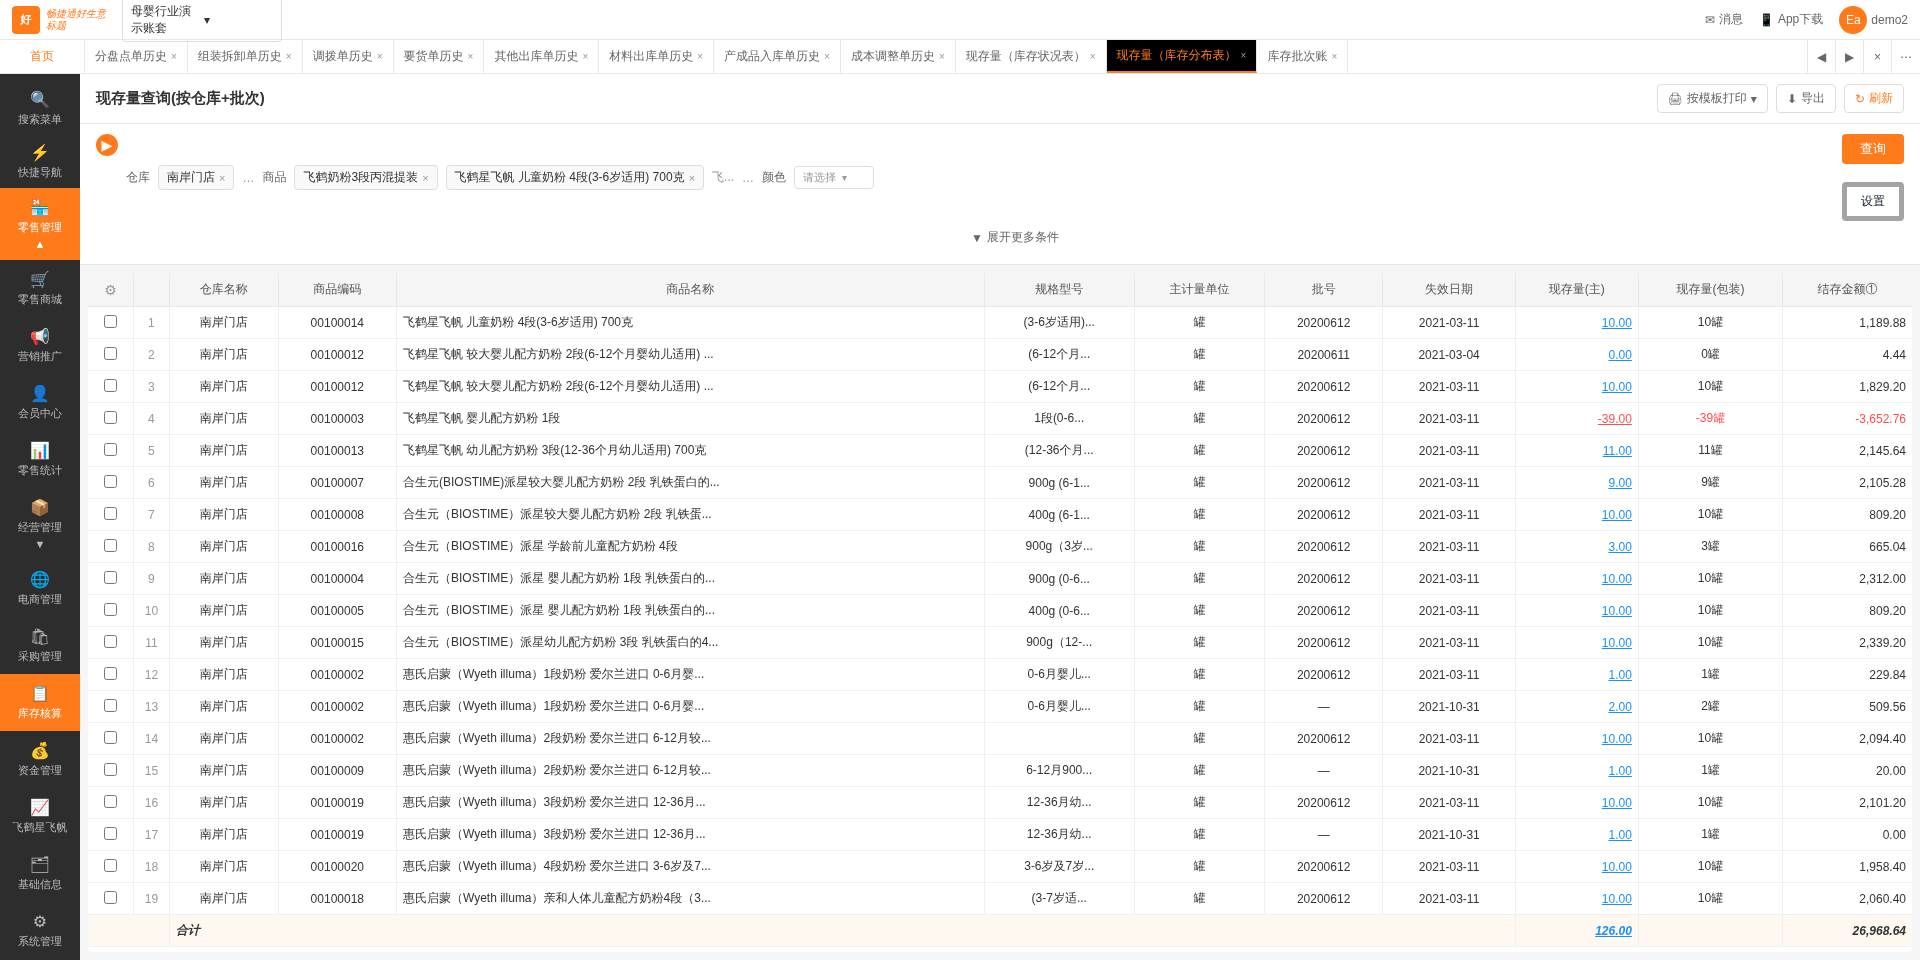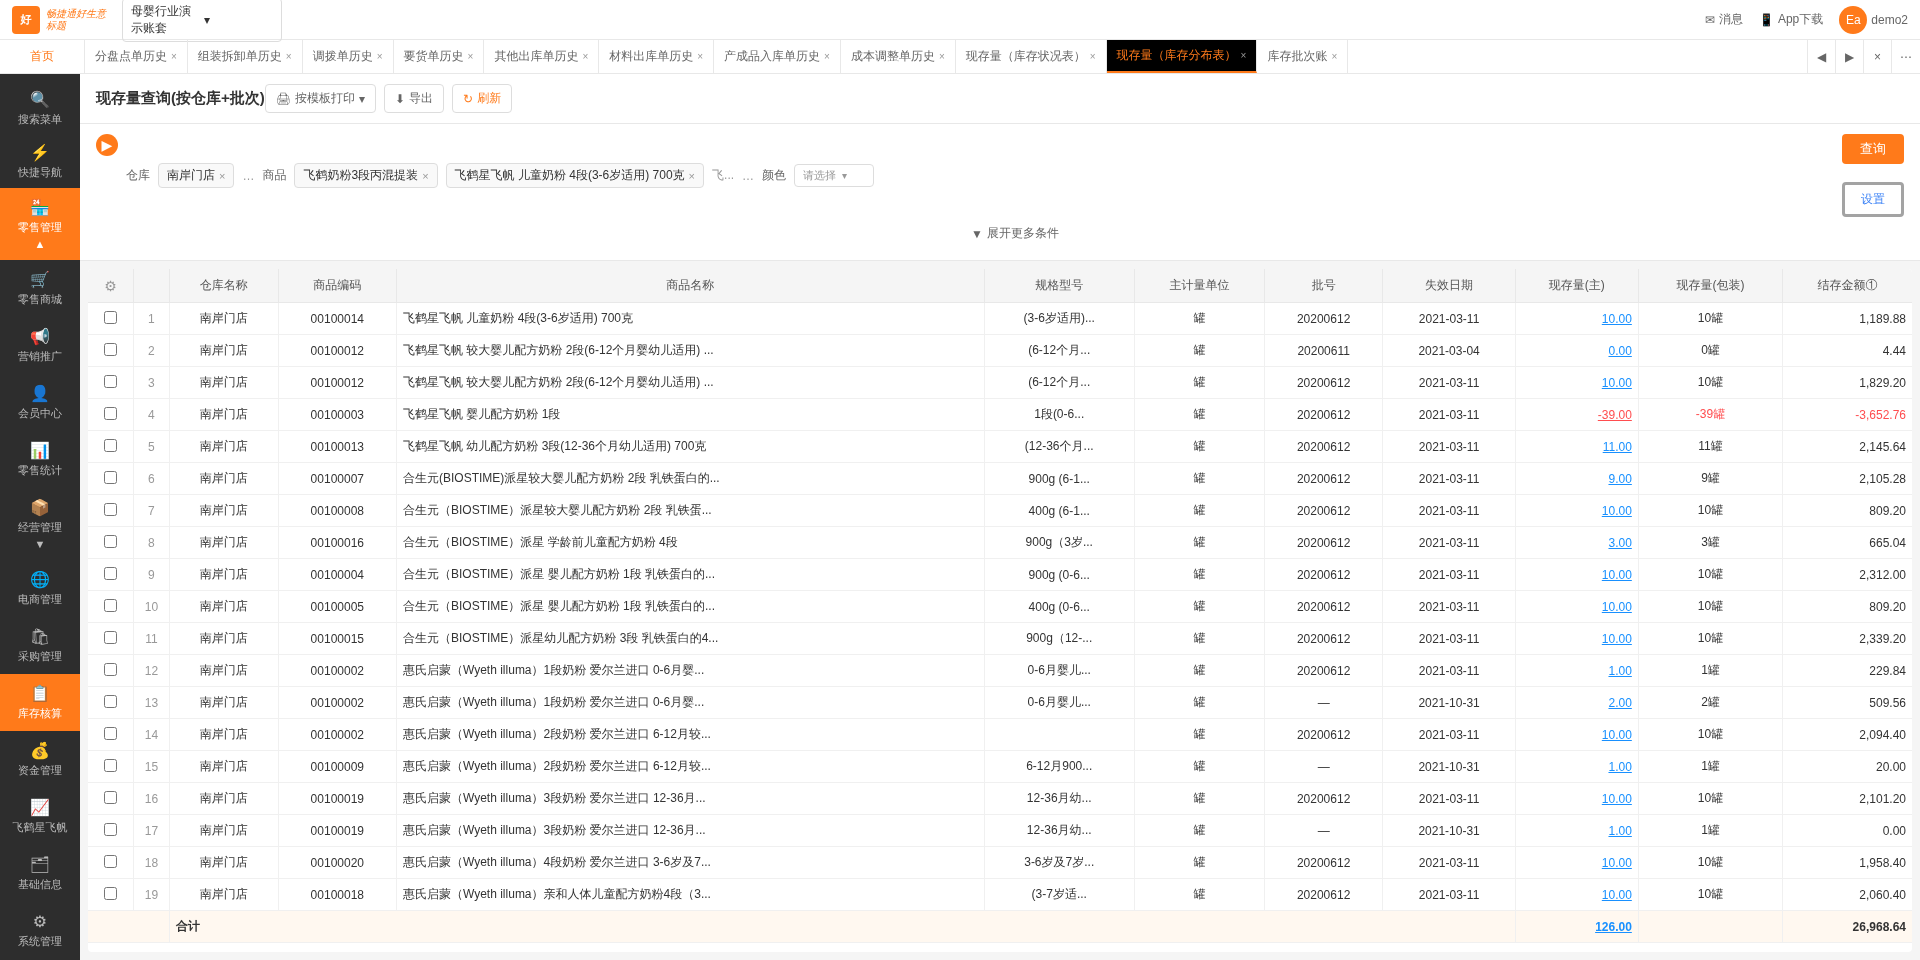--- a/index.html
+++ b/index.html
@@ -52,63 +52,63 @@
     .sidebar-item.active { background: #ff7a1a; color: #fff; }
     .sidebar-icon { font-size: 16px; }
     .sidebar-search { width: 100%; padding: 8px 0; display: flex; flex-direction: column; align-items: center; color: #bbb; font-size: 11px; gap: 3px; cursor: pointer; }
     .sidebar-nav { width: 100%; padding: 8px 0; display: flex; flex-direction: column; align-items: center; color: #bbb; font-size: 11px; gap: 3px; cursor: pointer; }
 
     
     .content-area { flex: 1; display: flex; flex-direction: column; overflow: hidden; background: #f5f5f5; }
 
     
     .page-header {
-      background: #fff; padding: 10px 16px; display: flex; align-items: center; 
+      background: #fff; padding: 10px 16px; display: flex; align-items: center; justify-content: space-between;
       border-bottom: 1px solid #e8e8e8;
     }
     .page-title { font-size: 15px; font-weight: bold; color: #333; }
     .page-actions { display: flex; align-items: center; gap: 8px; }
     .btn-template { display: flex; align-items: center; gap: 4px; border: 1px solid #ddd; border-radius: 4px; padding: 5px 10px; cursor: pointer; font-size: 12px; color: #666; background: #fff; }
     .btn-export { display: flex; align-items: center; gap: 4px; border: 1px solid #ddd; border-radius: 4px; padding: 5px 10px; cursor: pointer; font-size: 12px; color: #666; background: #fff; }
     .btn-refresh { display: flex; align-items: center; gap: 4px; border: 1px solid #ddd; border-radius: 4px; padding: 5px 10px; cursor: pointer; font-size: 12px; color: #ff7a1a; background: #fff; }
 
     
     .filter-area { background: #fff; padding: 10px 16px; border-bottom: 1px solid #e8e8e8; }
     .filter-label { font-size: 12px; color: #666; white-space: nowrap; }
     .filter-tag { display: flex; align-items: center; gap: 4px; border: 1px solid #ddd; border-radius: 4px; padding: 3px 8px; font-size: 12px; background: #f9f9f9; }
     .filter-tag .close { color: #999; cursor: pointer; font-size: 11px; }
     .filter-ellipsis { color: #999; cursor: pointer; }
 
     .expand-btn { display: flex; align-items: center; gap: 4px; color: #666; cursor: pointer; font-size: 12px; padding: 4px 0; justify-content: center; }
     .expand-row { display: flex; justify-content: center; padding: 4px 0; }
 
     
     .btn-query { background: #ff7a1a; color: #fff; border: none; border-radius: 4px; padding: 6px 18px; font-size: 13px; cursor: pointer; }
-    .btn-settings { background: #fff; color: #3b82f6; border: 3px solid #a3a3a3; border-radius: 4px; padding: 6px 10px; font-size: 12px; cursor: pointer; }
+    .btn-settings { background: #fff; color: #0f172a; border: 5px solid #a3a3a3; border-radius: 4px; padding: 6px 10px; font-size: 12px; cursor: pointer; }
 
     
     .toggle-btn { background: #ff7a1a; color: #fff; border: none; border-radius: 50%; width: 22px; height: 22px; display: flex; align-items: center; justify-content: center; cursor: pointer; font-size: 14px; flex-shrink: 0; }
 
     
     .table-area { flex: 1; overflow-y: auto; background: #fff; margin: 8px; border-radius: 4px; }
     table { width: 100%; border-collapse: collapse; font-size: 12px; }
     thead tr { background: #f5f5f5; }
     th { padding: 8px 6px; text-align: center; border-bottom: 1px solid #e8e8e8; border-right: 1px solid #e8e8e8; color: #555; font-weight: 500; white-space: nowrap; font-size: 12px; }
     th:last-child { border-right: none; }
     td { padding: 7px 6px; text-align: center; border-bottom: 1px solid #f0f0f0; border-right: 1px solid #f0f0f0; color: #333; font-size: 12px; }
     td:last-child { border-right: none; }
     .text-left { text-align: left; }
     .text-right { text-align: right; }
     .link-val { color: #1890ff; text-decoration: underline; cursor: pointer; }
     .negative { color: #ff4d4f; }
     .col-index { width: 36px; color: #999; }
     .settings-icon { color: #999; cursor: pointer; font-size: 14px; }
 
     
-    .total-row td { background: #fff8f0; font-weight: bold; }
+    .total-row td { background: #fff8f0; font-weight: bold; font-style: italic; }
 
     
     .table-area::-webkit-scrollbar { width: 6px; }
     .table-area::-webkit-scrollbar-thumb { background: #ddd; border-radius: 3px; }
     .table-area::-webkit-scrollbar-track { background: #f9f9f9; }
     .filter-row-inner { display: flex; align-items: center; gap: 8px; }
 
     .color-filter { display: flex; align-items: center; gap: 6px; border: 1px solid #ddd; border-radius: 4px; padding: 3px 8px; background: #fff; min-width: 80px; }
     .color-arrow { color: #999; font-size: 10px; }
   </style>

